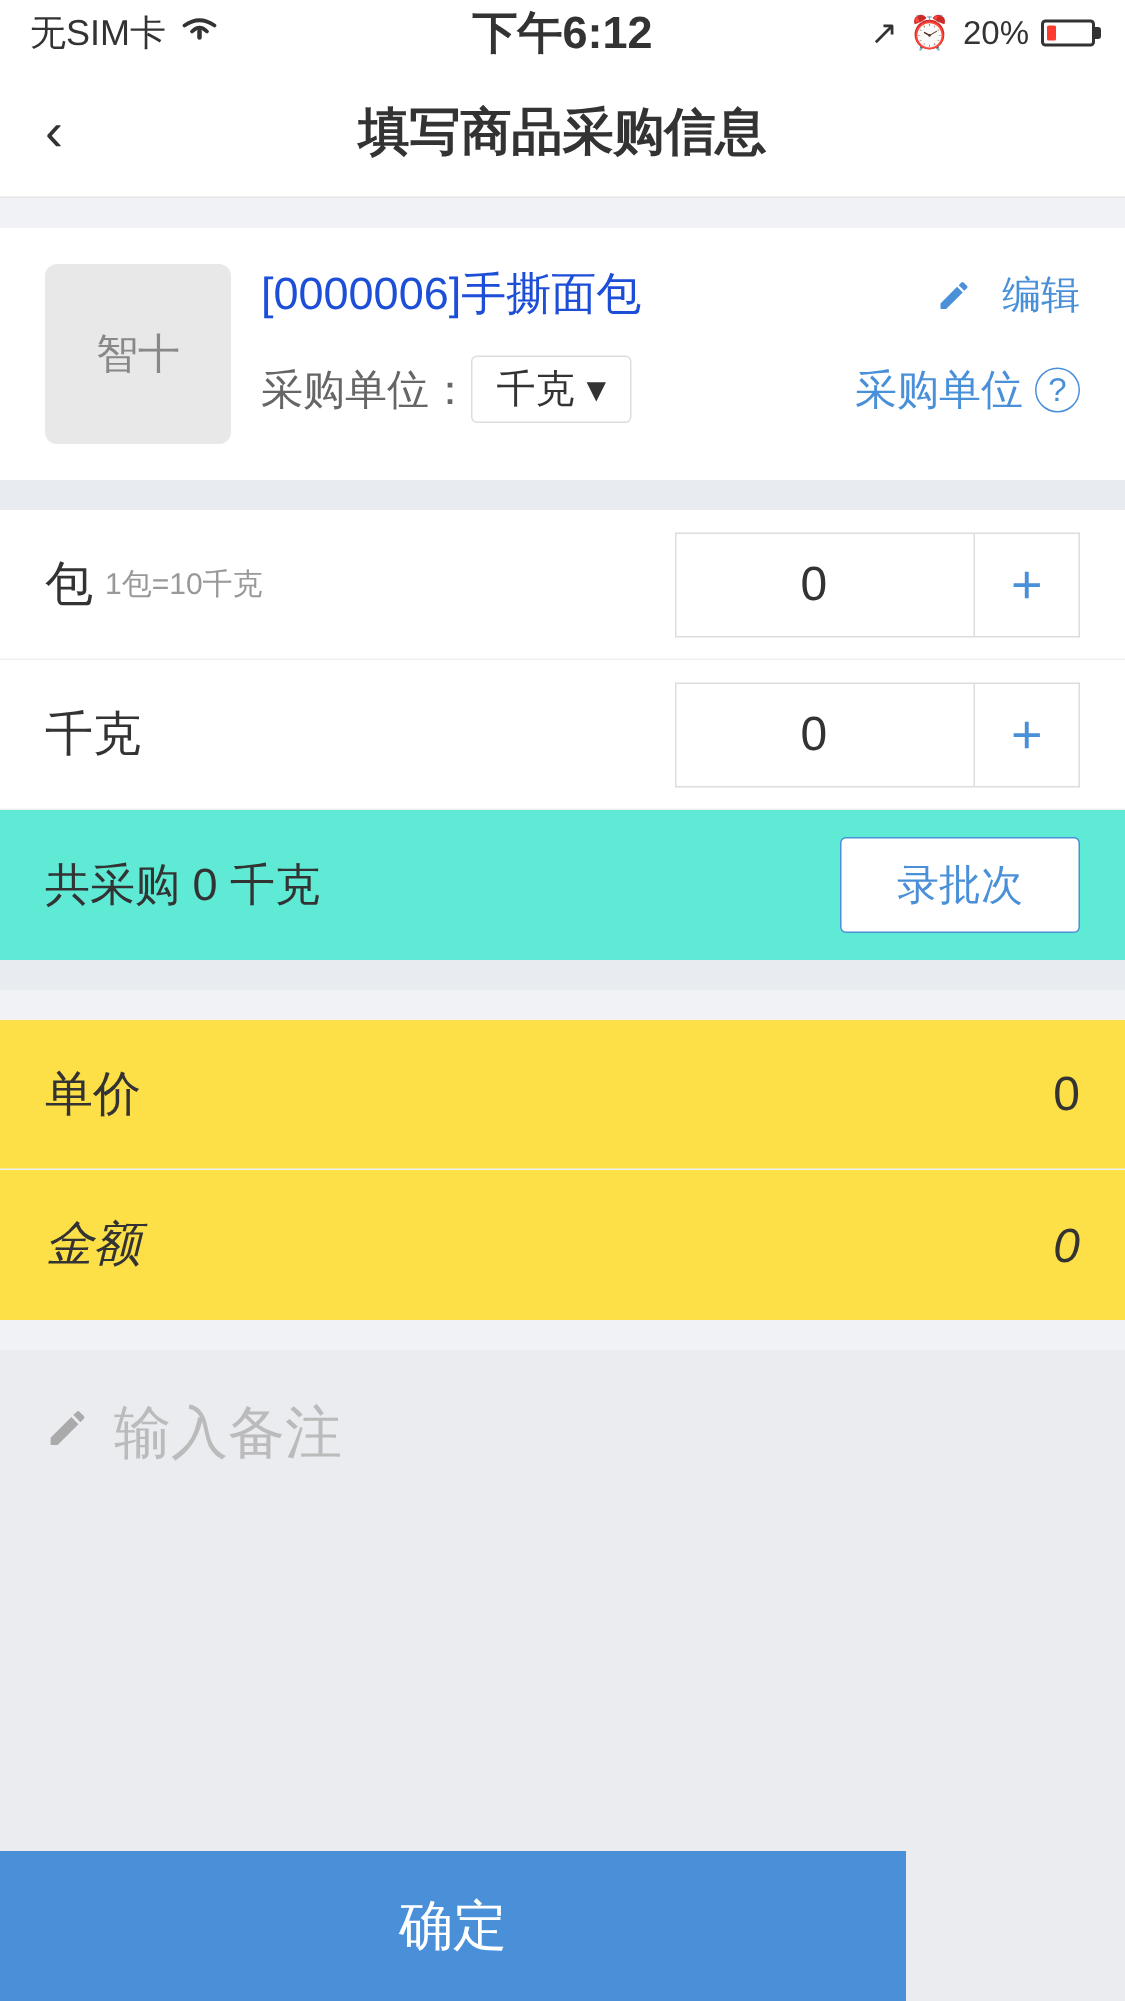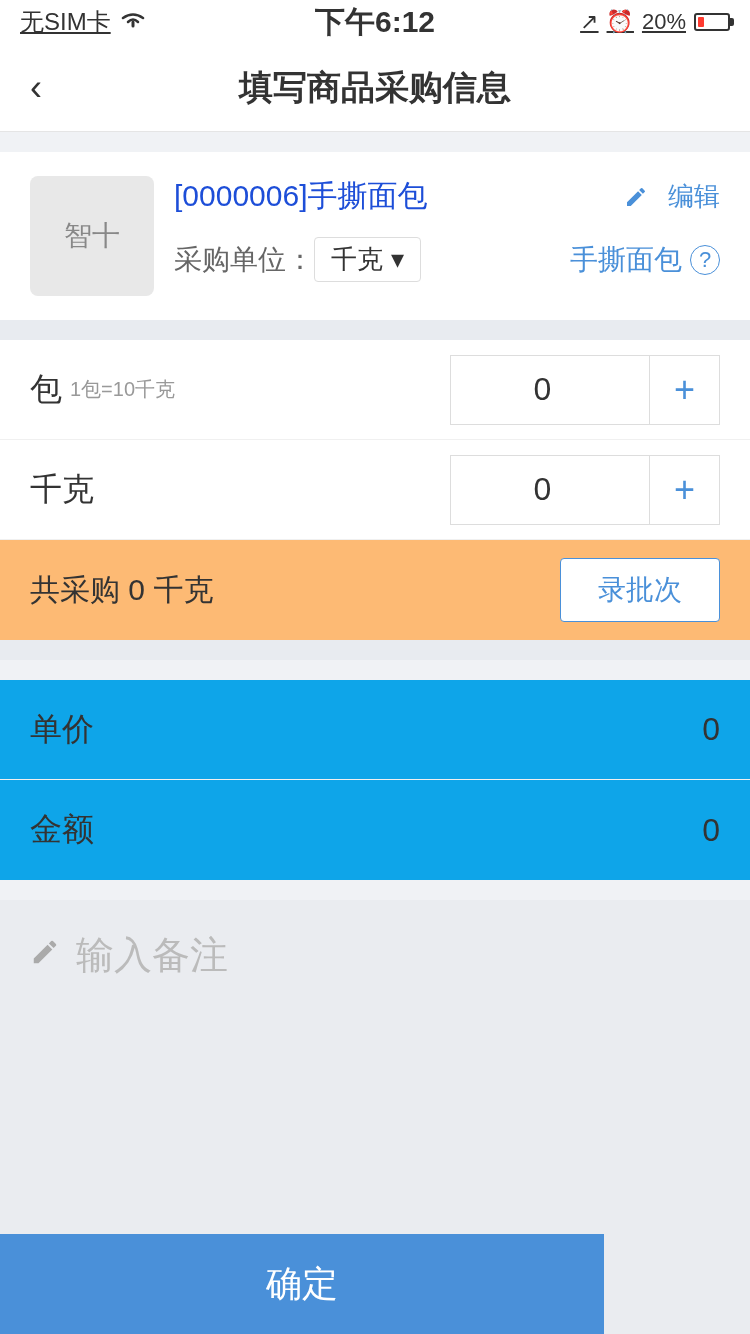--- a/index.html
+++ b/index.html
@@ -17,21 +17,20 @@
     .status-bar {
       width: 750px;
       height: 44px;
       background: #fff;
       display: flex;
       align-items: center;
       justify-content: space-between;
       padding: 0 20px;
       font-size: 26px;
       font-weight: 500;
-      text-decoration: underline;
     }
     .status-left {
       display: flex;
       align-items: center;
       gap: 8px;
       font-size: 24px;
     }
     .status-center {
       font-size: 30px;
       font-weight: 600;
@@ -227,21 +226,21 @@
       display: flex;
       align-items: center;
       justify-content: center;
       font-size: 36px;
       color: #4a90d9;
       cursor: pointer;
     }
 
     
     .summary-section {
-      background: #fdba74;
+      background: #5eead4;
       margin-top: 0;
     }
     .summary-row {
       display: flex;
       align-items: center;
       justify-content: space-between;
       padding: 0 30px;
       height: 100px;
       border-bottom: none;
     }
@@ -258,21 +257,21 @@
       color: #4a90d9;
       font-size: 28px;
       display: flex;
       align-items: center;
       justify-content: center;
       cursor: pointer;
     }
 
     
     .price-section {
-      background: #0ea5e9;
+      background: #fde047;
       margin-top: 20px;
     }
     .price-row {
       display: flex;
       align-items: center;
       justify-content: space-between;
       padding: 0 30px;
       height: 100px;
       border-bottom: 1px solid #f0f0f0;
     }
@@ -374,21 +373,21 @@
         <span>编辑</span>
       </span>
     </div>
     <div class="purchase-unit-row">
       <span class="unit-label">采购单位：</span>
       <span class="unit-select">
         <span>千克</span>
         <span>▾</span>
       </span>
       <span class="price-ref">
-        <span>手撕面包</span>
+        <span>采购单位</span>
         <span style="width:30px; height:30px; border-radius:50%; border:1px solid #4a90d9; display:inline-flex; align-items:center; justify-content:center; font-size:22px; color:#4a90d9;">?</span>
       </span>
     </div>
   </div>
 </div>
 
 <div class="section-divider"></div>
 
 <div class="input-section">
 
@@ -423,21 +422,21 @@
   </div>
 </div>
 
 <div class="section-divider"></div>
 
 <div class="price-section">
   <div class="price-row">
     <span class="price-row-label">单价</span>
     <span class="price-row-value">0</span>
   </div>
-  <div class="price-row" style="border-bottom:none;">
+  <div class="price-row" style="border-bottom:none;font-style:italic;">
     <span class="price-row-label">金额</span>
     <span class="price-row-value">0</span>
   </div>
 </div>
 
 <div class="note-section">
   <span class="note-icon">
     <svg width="30" height="30" viewBox="0 0 24 24" fill="none">
       <path d="M3 17.25V21h3.75L17.81 9.94l-3.75-3.75L3 17.25zM20.71 7.04a1 1 0 0 0 0-1.41l-2.34-2.34a1 1 0 0 0-1.41 0l-1.83 1.83 3.75 3.75 1.83-1.83z" fill="#aaa"></path>
     </svg>

